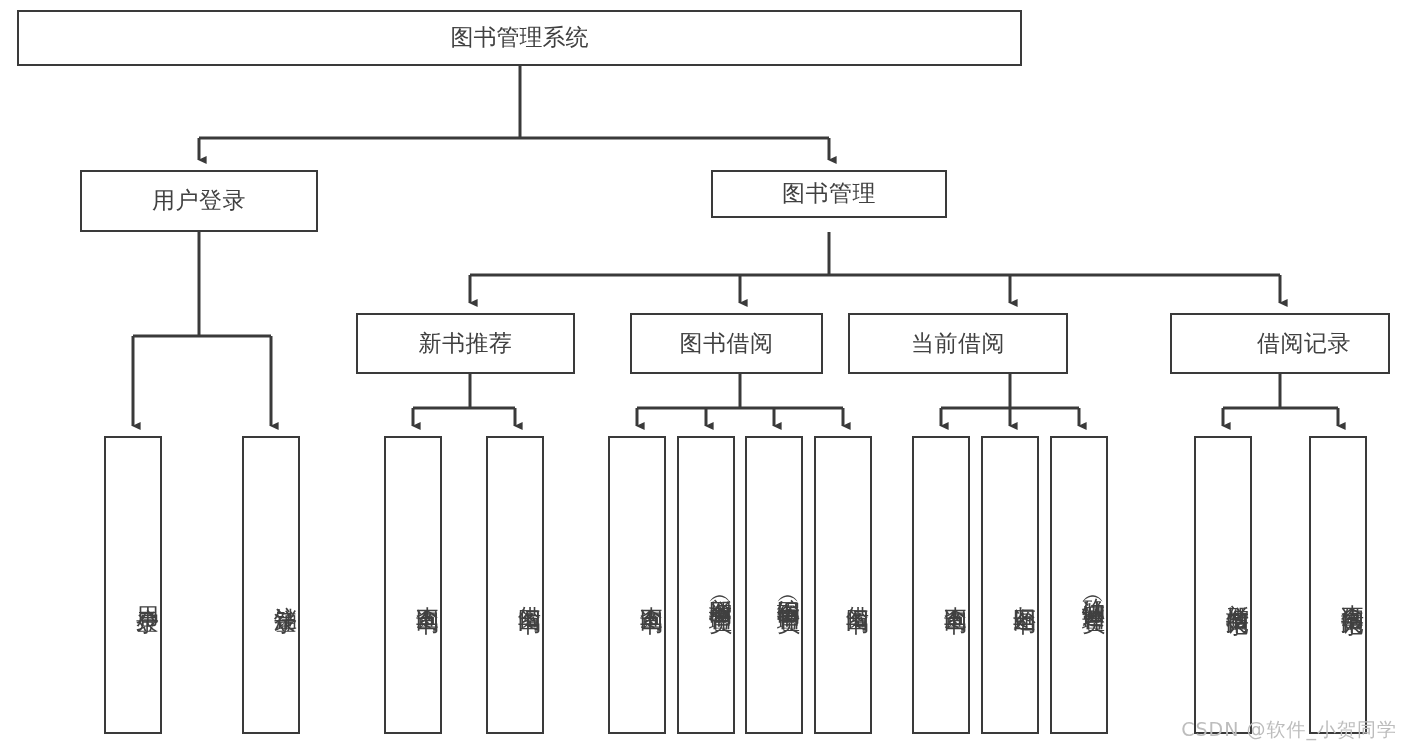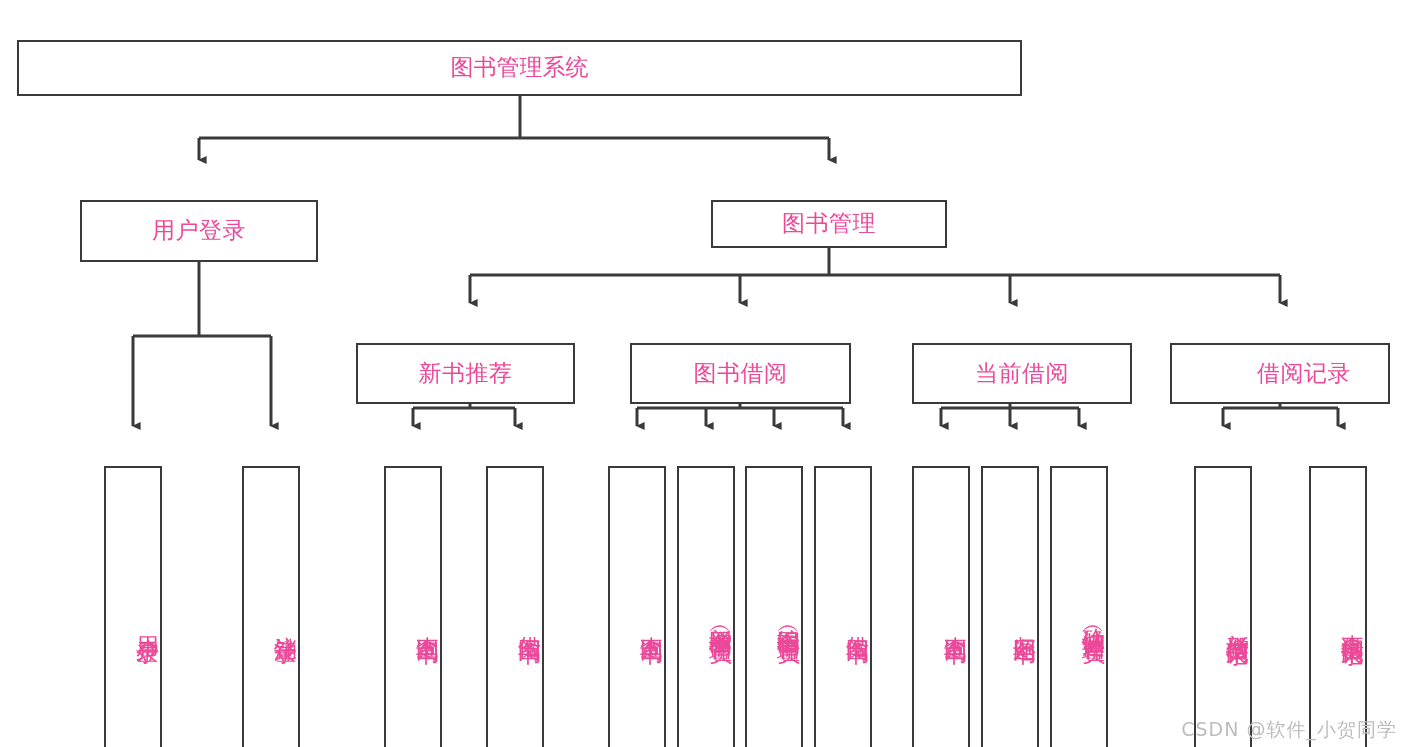--- a/index.html
+++ b/index.html
@@ -27,23 +27,22 @@
     pointer-events: none;
   }
   .node {
     position: absolute;
     box-sizing: border-box;
     border: 2.5px solid #3a3a3a;
     background: #ffffff;
     display: flex;
     align-items: center;
     justify-content: center;
-    color: #ec4899;
+    color: #404040;
     line-height: 1.12;
-    margin-top: 30px;
   }
   .node.horiz {
     font-size: 23px;
     letter-spacing: 0.5px;
   }
   .node.root {
     font-size: 23px;
   }
   .node.leaf {
     writing-mode: vertical-rl;
@@ -139,24 +138,24 @@
   <div class="node horiz" style="left:80px; top:170px; width:238px; height:62px;">
     <span class="lbl">用户登录</span>
   </div>
   <div class="node horiz" style="left:711px; top:170px; width:236px; height:48px;">
     <span class="lbl">图书管理</span>
   </div>
 
   <div class="node horiz" style="left:356px; top:313px; width:219px; height:61px;">
     <span class="lbl">新书推荐</span>
   </div>
-  <div class="node horiz" style="left:630px; top:313px; width:221px; height:61px;">
+  <div class="node horiz" style="left:630px; top:313px; width:193px; height:61px;">
     <span class="lbl">图书借阅</span>
   </div>
-  <div class="node horiz" style="left:912px; top:313px; width:220px; height:61px;justify-content:center;">
+  <div class="node horiz" style="left:848px; top:313px; width:220px; height:61px;justify-content:center;">
     <span class="lbl">当前借阅</span>
   </div>
   <div class="node horiz" style="left:1170px; top:313px; width:220px; height:61px;padding-left:48px;">
     <span class="lbl">借阅记录</span>
   </div>
 
   <div class="node leaf" style="left:104px; top:436px; width:58px; height:298px;">
     <span class="lbl">用户登录</span>
   </div>
   <div class="node leaf" style="left:242px; top:436px; width:58px; height:298px;">

